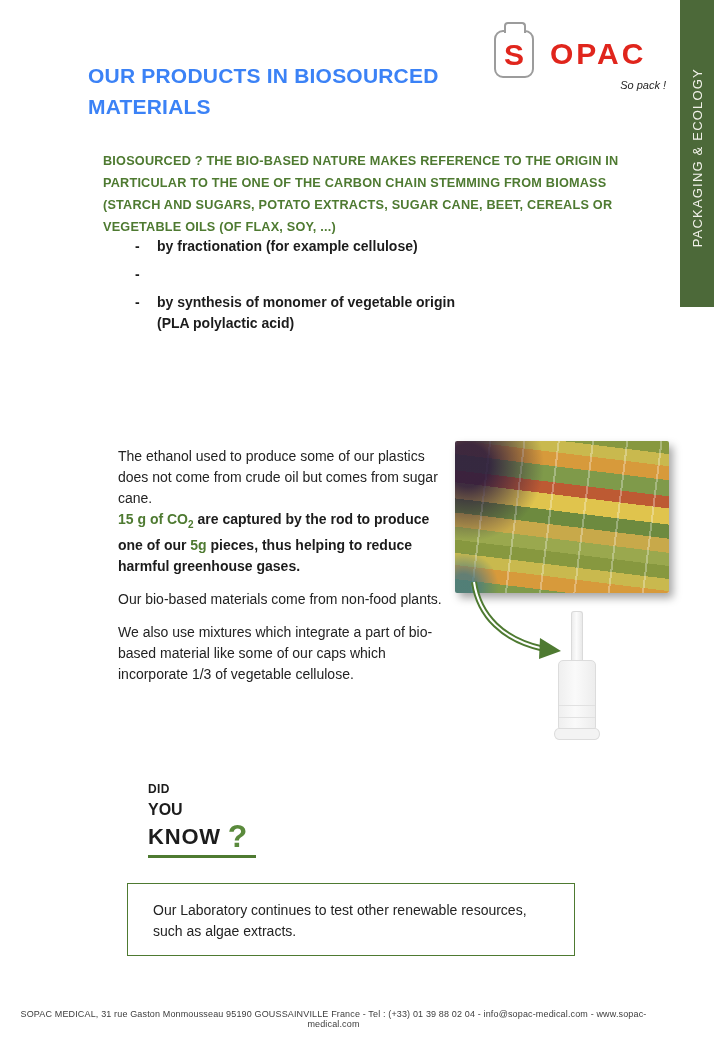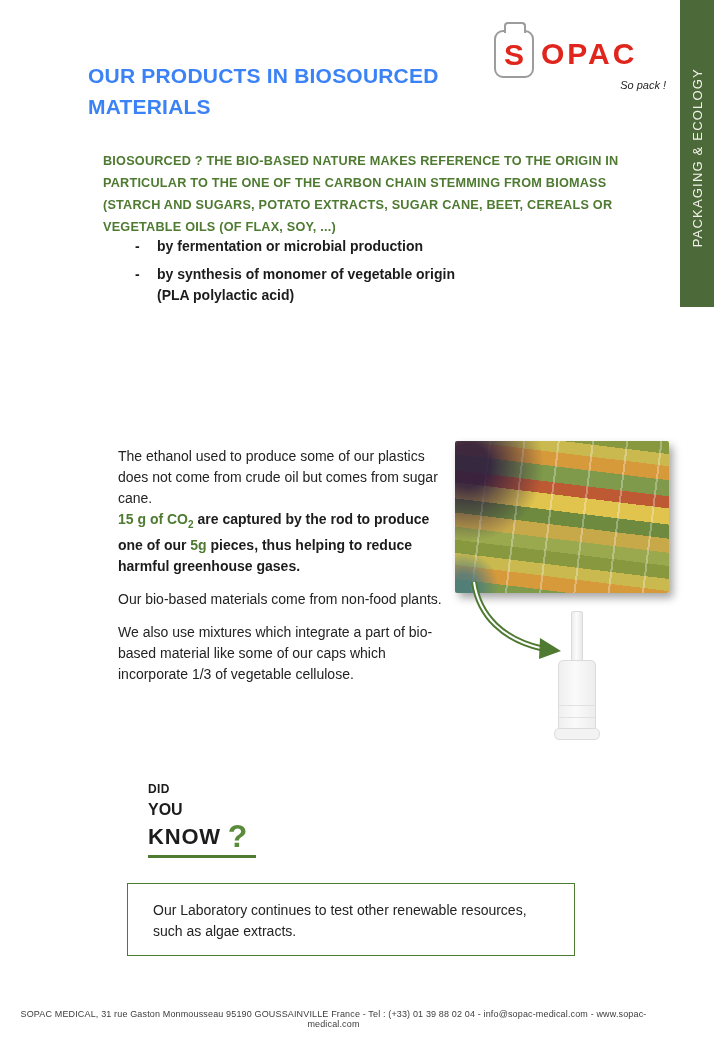--- a/index.html
+++ b/index.html
@@ -37,21 +37,21 @@
     width: 18px; height: 9px;
     border: 2.5px solid #9c9c9c; border-bottom: none;
     border-radius: 4px 4px 0 0; background: #fff;
   }
   .logo-s {
     position: absolute; left: 0; right: 0; top: 4px; text-align: center;
     font-size: 30px; font-weight: bold; color: #e0251c; line-height: 38px;
   }
   .logo-rest {
     font-size: 30px; font-weight: bold; color: #e0251c;
-    letter-spacing: 3px; margin-left: 7px; line-height: 30px;
+    letter-spacing: 3px; margin-left: 16px; line-height: 30px;
   }
   .logo-tagline {
     text-align: right; font-style: italic; font-size: 11px; color: #1f1f1f;
     margin-top: 1px; padding-right: 4px;
   }
 
   
   .page-title {
     position: absolute; left: 88px; top: 60px; width: 420px;
     font-size: 21px; font-weight: bold; color: #3b82f6; line-height: 31px;
@@ -160,21 +160,24 @@
   <div class="logo-tagline">So pack !</div>
 </div>
 
 <h1 class="page-title">OUR PRODUCTS IN BIOSOURCED MATERIALS</h1>
 
 <div class="intro">BIOSOURCED ? THE BIO-BASED NATURE MAKES REFERENCE TO THE ORIGIN IN PARTICULAR TO THE ONE OF THE CARBON CHAIN STEMMING FROM BIOMASS (STARCH AND SUGARS, POTATO EXTRACTS, SUGAR CANE, BEET, CEREALS OR VEGETABLE OILS (OF FLAX, SOY, ...)</div>
 
 <div class="bullets">
   <div class="bullet">
     <span class="dash"></span>
-    <span>by fermentation or microbial production</span>
+    <span>by fractionation (for example cellulose)</span>
+  </div>
+  <div class="bullet">
+    <span class="dash"></span>
   </div>
   <div class="bullet">
     <span class="dash"></span>
     <span>by synthesis of monomer of vegetable origin (PLA polylactic acid)</span>
   </div>
 </div>
 
 <div class="body-copy">
   <p><span>The ethanol used to produce some of our plastics does not come from crude oil but comes from sugar cane.</span><br>
     <span class="strong">

